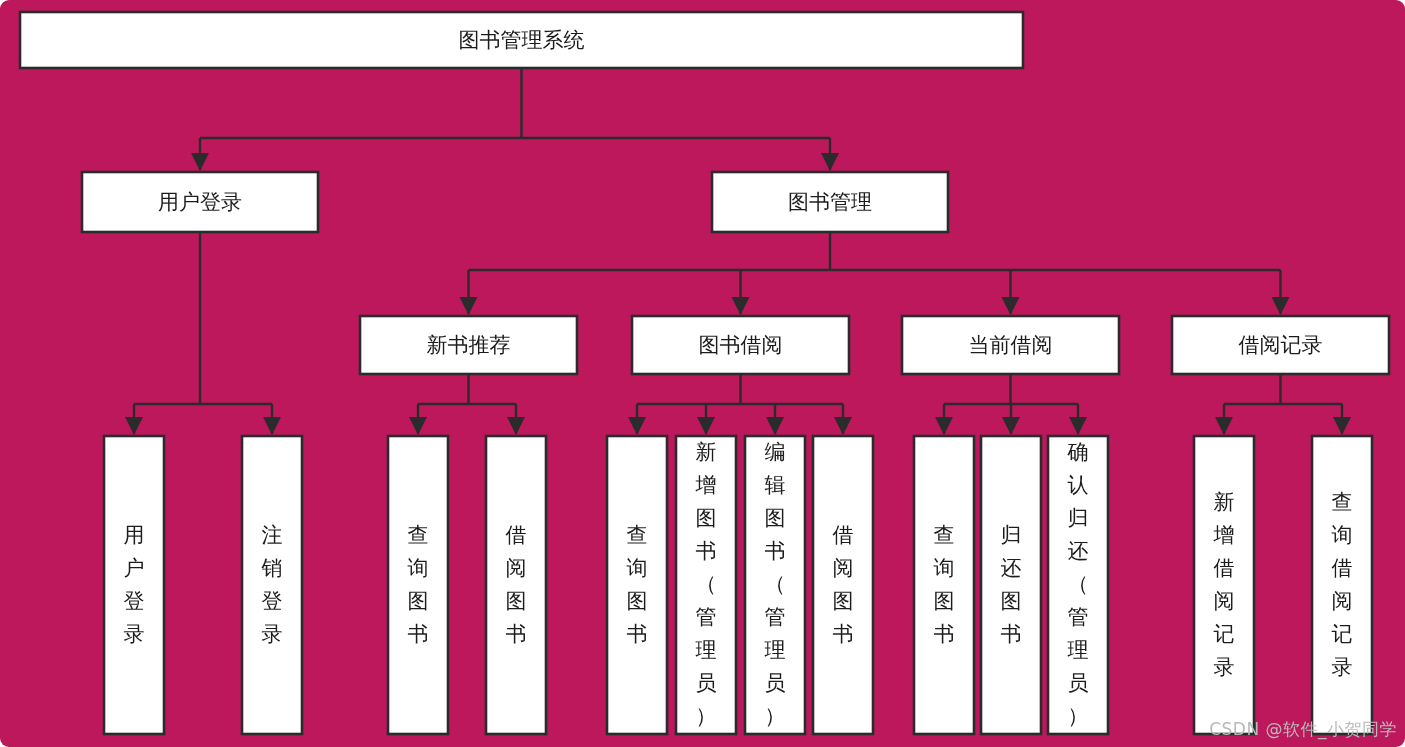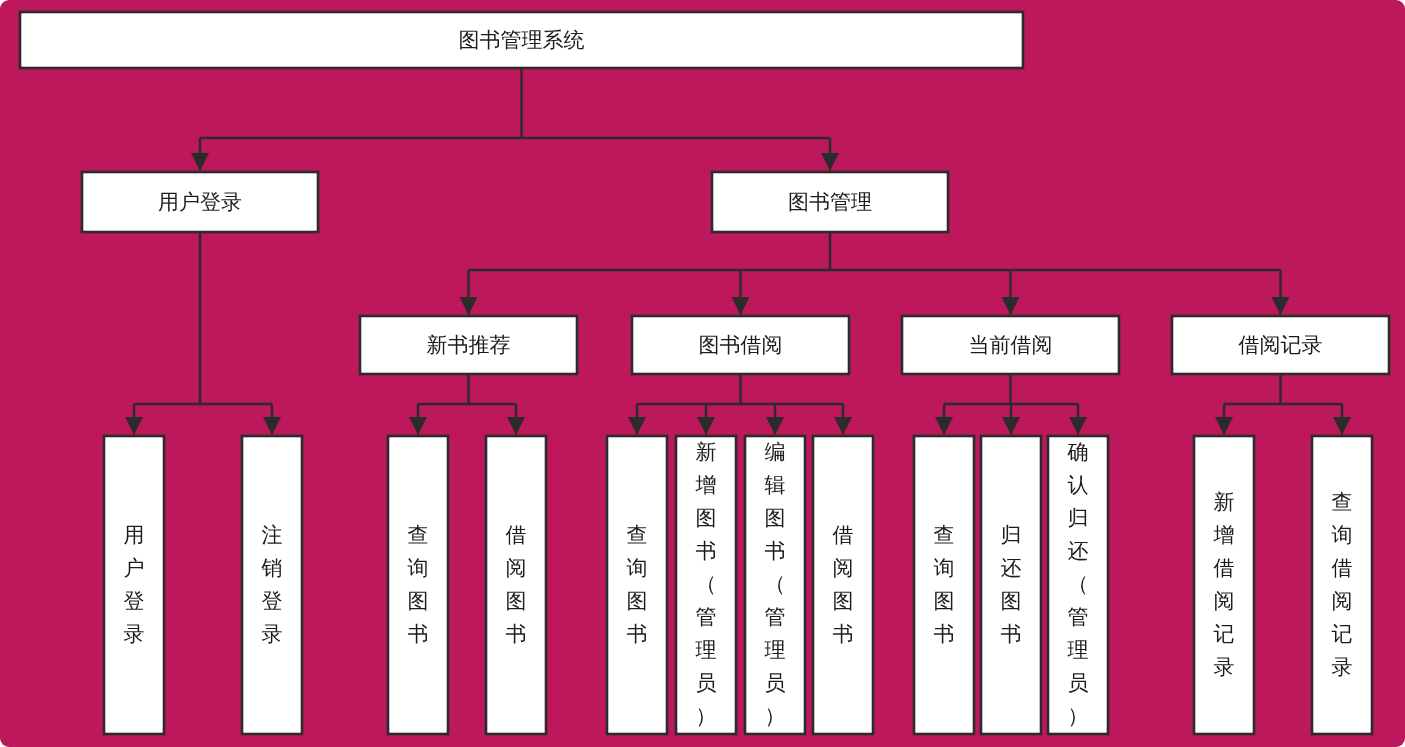--- a/index.html
+++ b/index.html
@@ -200,13 +200,14 @@
         <g>
           <rect x="1194" y="436" width="60" height="298" class="node-box"></rect>
           <text x="1224" y="508.5" class="node-label-vert"><tspan x="1224" dy="0">新</tspan><tspan x="1224" dy="33">增</tspan><tspan x="1224" dy="33">借</tspan><tspan x="1224" dy="33">阅</tspan><tspan x="1224" dy="33">记</tspan><tspan x="1224" dy="33">录</tspan></text>
         </g>
         <g>
           <rect x="1312" y="436" width="60" height="298" class="node-box"></rect>
           <text x="1342" y="508.5" class="node-label-vert"><tspan x="1342" dy="0">查</tspan><tspan x="1342" dy="33">询</tspan><tspan x="1342" dy="33">借</tspan><tspan x="1342" dy="33">阅</tspan><tspan x="1342" dy="33">记</tspan><tspan x="1342" dy="33">录</tspan></text>
         </g>
       </g>
   </svg>
+  <div class="watermark">CSDN @软件_小贺同学</div>
 </div>
 
 </body></html>

